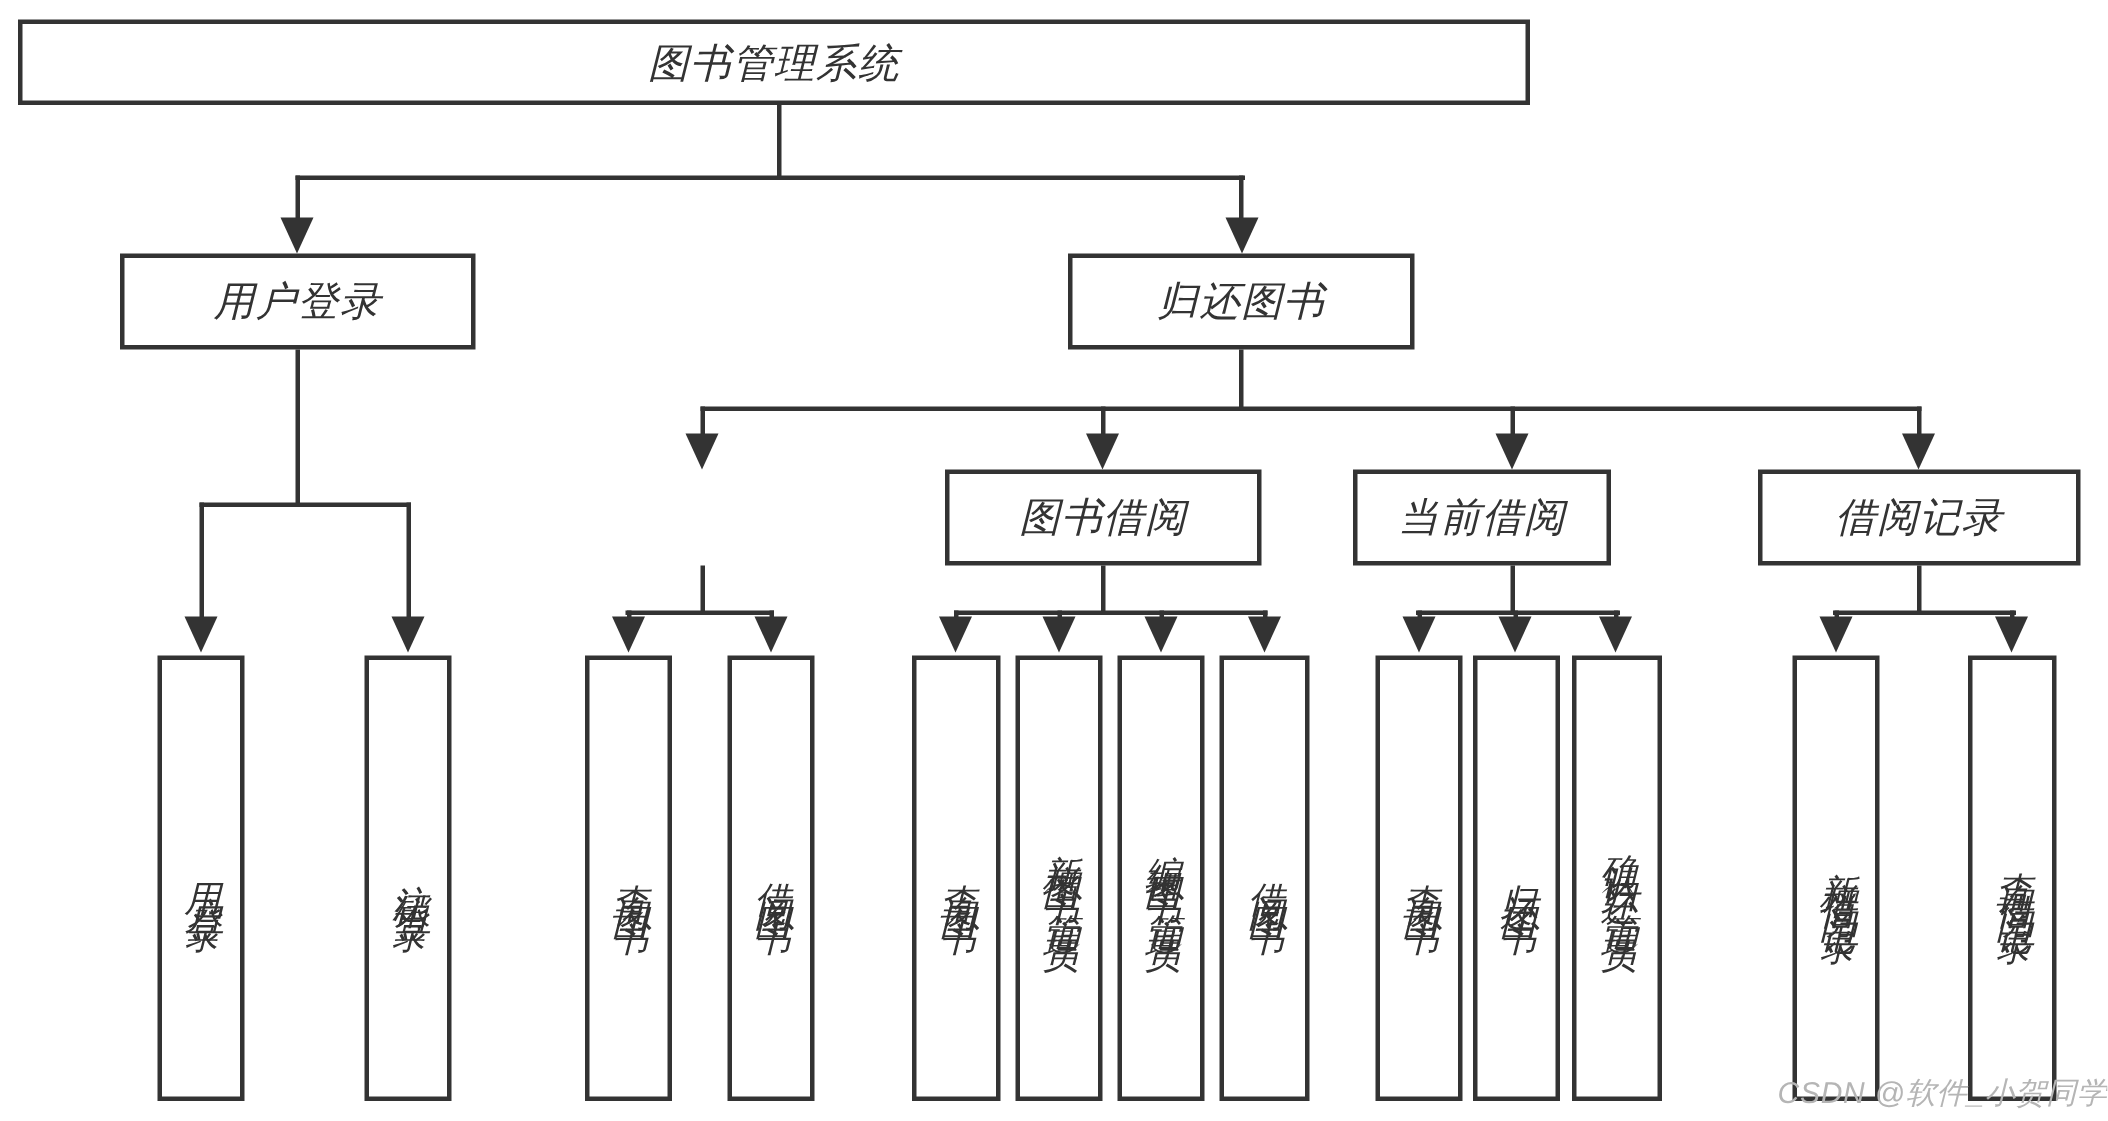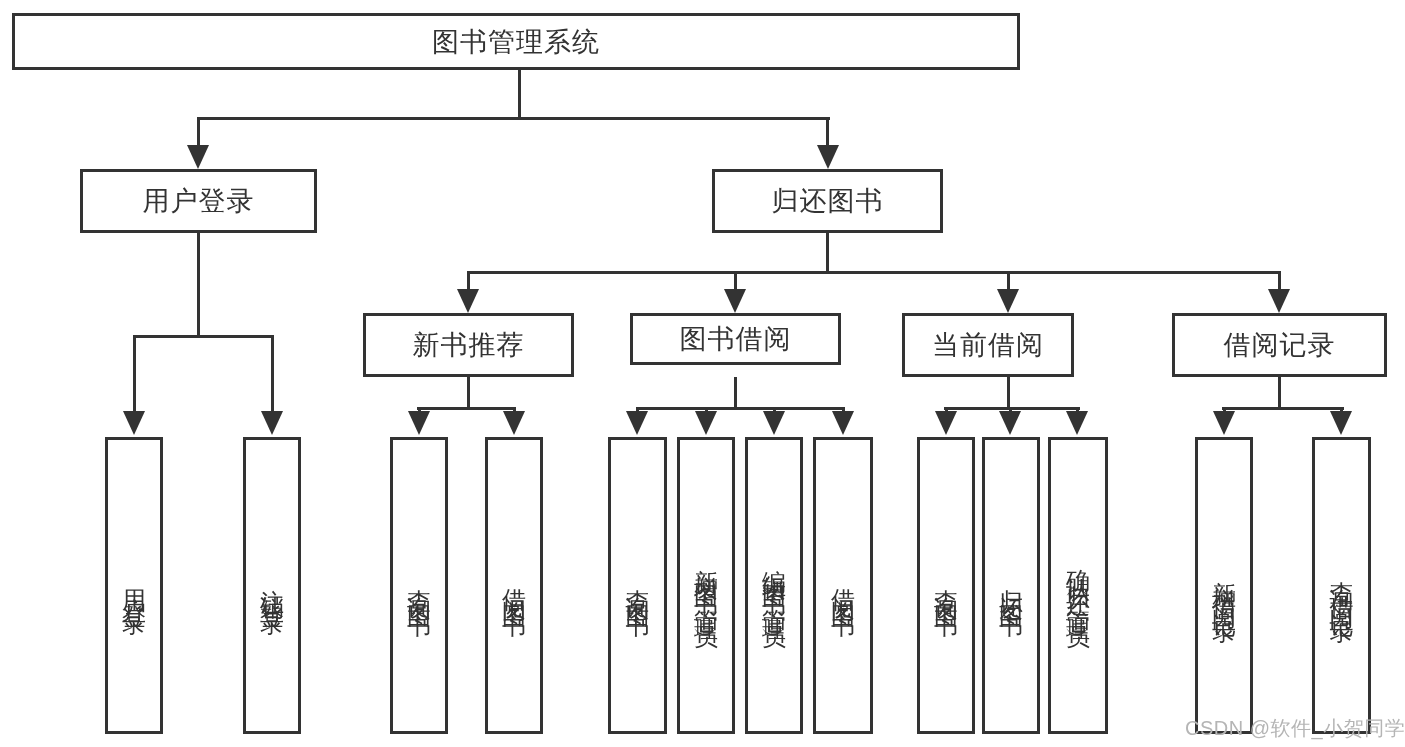--- a/index.html
+++ b/index.html
@@ -1,19 +1,20 @@
 <!DOCTYPE html>
 <html style="--line: #333333; --text: #333333; --box-bg: #ffffff; --background: #ffffff; --watermark: #b5b5b5;"><head>
 <meta charset="utf-8">
 <style>
   html,body{margin:0;padding:0;background:#fff;}
   .canvas{
     position:relative;width:1405px;height:747px;overflow:hidden;
     background:var(--background,#fff);
     font-family:"Liberation Sans",sans-serif;
+    font-style:italic;
   }
   .bx{
     position:absolute;box-sizing:border-box;
     background:var(--box-bg,#fff);
     border:3px solid var(--line,#333);
     display:flex;align-items:center;justify-content:center;
   }
   .hl{font-size:27px;color:var(--text,#333);white-space:nowrap;letter-spacing:1px;}
   .vl{
     writing-mode:vertical-rl;text-orientation:mixed;
@@ -41,24 +42,21 @@
     <span class="hl">图书管理系统</span>
   </div>
 
   <div class="bx" style="left:80px;top:169px;width:237px;height:64px">
     <span class="hl">用户登录</span>
   </div>
   <div class="bx" style="left:712px;top:169px;width:231px;height:64px">
     <span class="hl">归还图书</span>
   </div>
 
-  <div class="bx" style="left:363px;top:313px;width:211px;height:64px">
-    <span class="hl">新书推荐</span>
-  </div>
-  <div class="bx" style="left:630px;top:313px;width:211px;height:52px">
+  <div class="bx" style="left:630px;top:313px;width:211px;height:64px">
     <span class="hl">图书借阅</span>
   </div>
   <div class="bx" style="left:902px;top:313px;width:172px;height:64px">
     <span class="hl">当前借阅</span>
   </div>
   <div class="bx" style="left:1172px;top:313px;width:215px;height:64px">
     <span class="hl">借阅记录</span>
   </div>
 
   <div class="bx" style="left:105px;top:437px;width:58px;height:297px">

